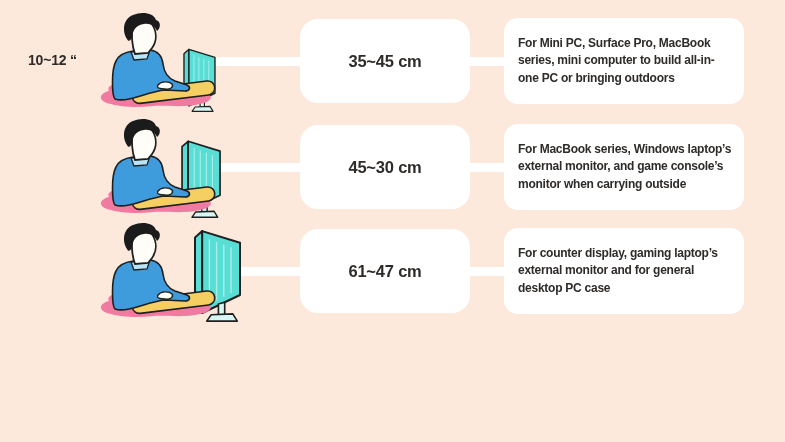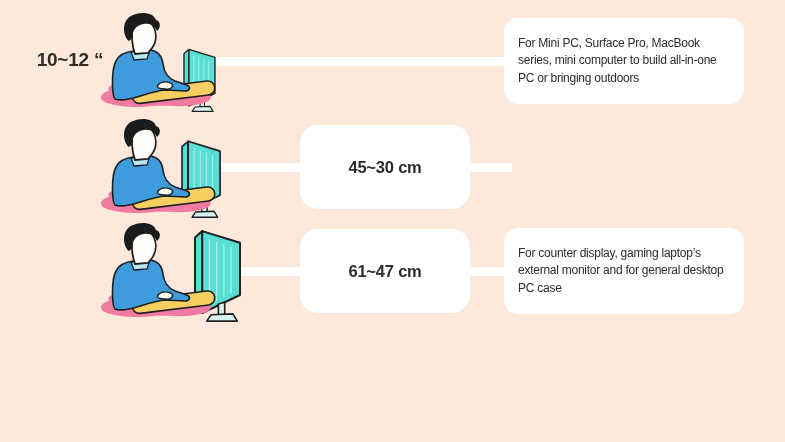--- a/index.html
+++ b/index.html
@@ -15,42 +15,42 @@
     background:var(--background);
   }
   .row{position:absolute;left:0;width:785px;height:106px;}
   .row.r0{top:8px;}
   .row.r1{top:114px;}
   .row.r2{top:218px;}
   .row.r3{top:324px;}
 
   .size-label{
     position:absolute;left:28px;top:50%;transform:translateY(-54%);
-    width:84px;text-align:center;font-size:19px;font-weight:700;
+    width:84px;font-size:14px;font-weight:700;
     letter-spacing:-0.2px;color:var(--text);white-space:nowrap;
   }
   .conn{
     position:absolute;left:212px;top:50%;margin-top:-4px;width:300px;height:9px;
     background:var(--connector);z-index:0;
   }
   .illus{
     position:absolute;left:95px;top:50%;margin-top:-53px;width:185px;height:106px;
     z-index:1;
   }
   .dist-card{
     position:absolute;left:300px;top:50%;margin-top:-42px;width:170px;height:84px;
     background:var(--card);border-radius:18px;display:flex;align-items:center;
     justify-content:center;font-size:16.5px;font-weight:700;letter-spacing:-0.2px;
     color:var(--text);z-index:1;
   }
   .desc-card{
     position:absolute;left:504px;top:50%;margin-top:-43px;width:240px;height:86px;
     box-sizing:border-box;background:var(--card);border-radius:14px;
     display:flex;align-items:center;padding:4px 12px 4px 14px;
-    font-size:12px;font-weight:400;letter-spacing:-0.25px;line-height:1.45;
+    font-size:12px;font-weight:700;letter-spacing:-0.25px;line-height:1.45;
     color:var(--text);z-index:1;
   }
 
   
   .p-blob{fill:var(--pink-blob);}
   .p-body{fill:var(--sweater-blue);stroke:var(--outline);stroke-width:1.6;}
   .p-collar{fill:var(--collar-blue);stroke:var(--outline);stroke-width:1.3;}
   .p-face{fill:#fffdf8;stroke:var(--outline);stroke-width:1.8;}
   .p-hair{fill:#1b1b1b;}
   .p-key{fill:var(--keyboard-yellow);stroke:var(--outline);stroke-width:1.6;}
@@ -87,33 +87,39 @@
 
 <div class="stage">
 
   <div class="row r0">
     <div class="conn"></div>
     <span class="size-label">10~12 “</span>
     <svg class="illus" viewBox="0 0 185 106">
       <use href="#g-monitor" transform="translate(86.5,39.5) scale(0.62)"></use>
       <use href="#g-person"></use>
     </svg>
+    <div class="dist-card">
+      <span>35~45 cm</span>
+    </div>
     <div class="desc-card">
       <span>For Mini PC, Surface Pro, MacBook series, mini computer to build all-in-one PC or bringing outdoors</span>
     </div>
   </div>
 
   <div class="row r1">
     <div class="conn"></div>
     <svg class="illus" viewBox="0 0 185 106">
       <use href="#g-monitor" transform="translate(84,25) scale(0.76)"></use>
       <use href="#g-person"></use>
     </svg>
     <div class="dist-card">
       <span>45~30 cm</span>
+    </div>
+    <div class="desc-card">
+      <span>For MacBook series, Windows laptop’s external monitor, and game console’s monitor when carrying outside</span>
     </div>
   </div>
 
   <div class="row r2">
     <div class="conn"></div>
     <svg class="illus" viewBox="0 0 185 106">
       <use href="#g-monitor" transform="translate(96.4,10.4) scale(0.9)"></use>
       <use href="#g-person"></use>
     </svg>
     <div class="dist-card">

